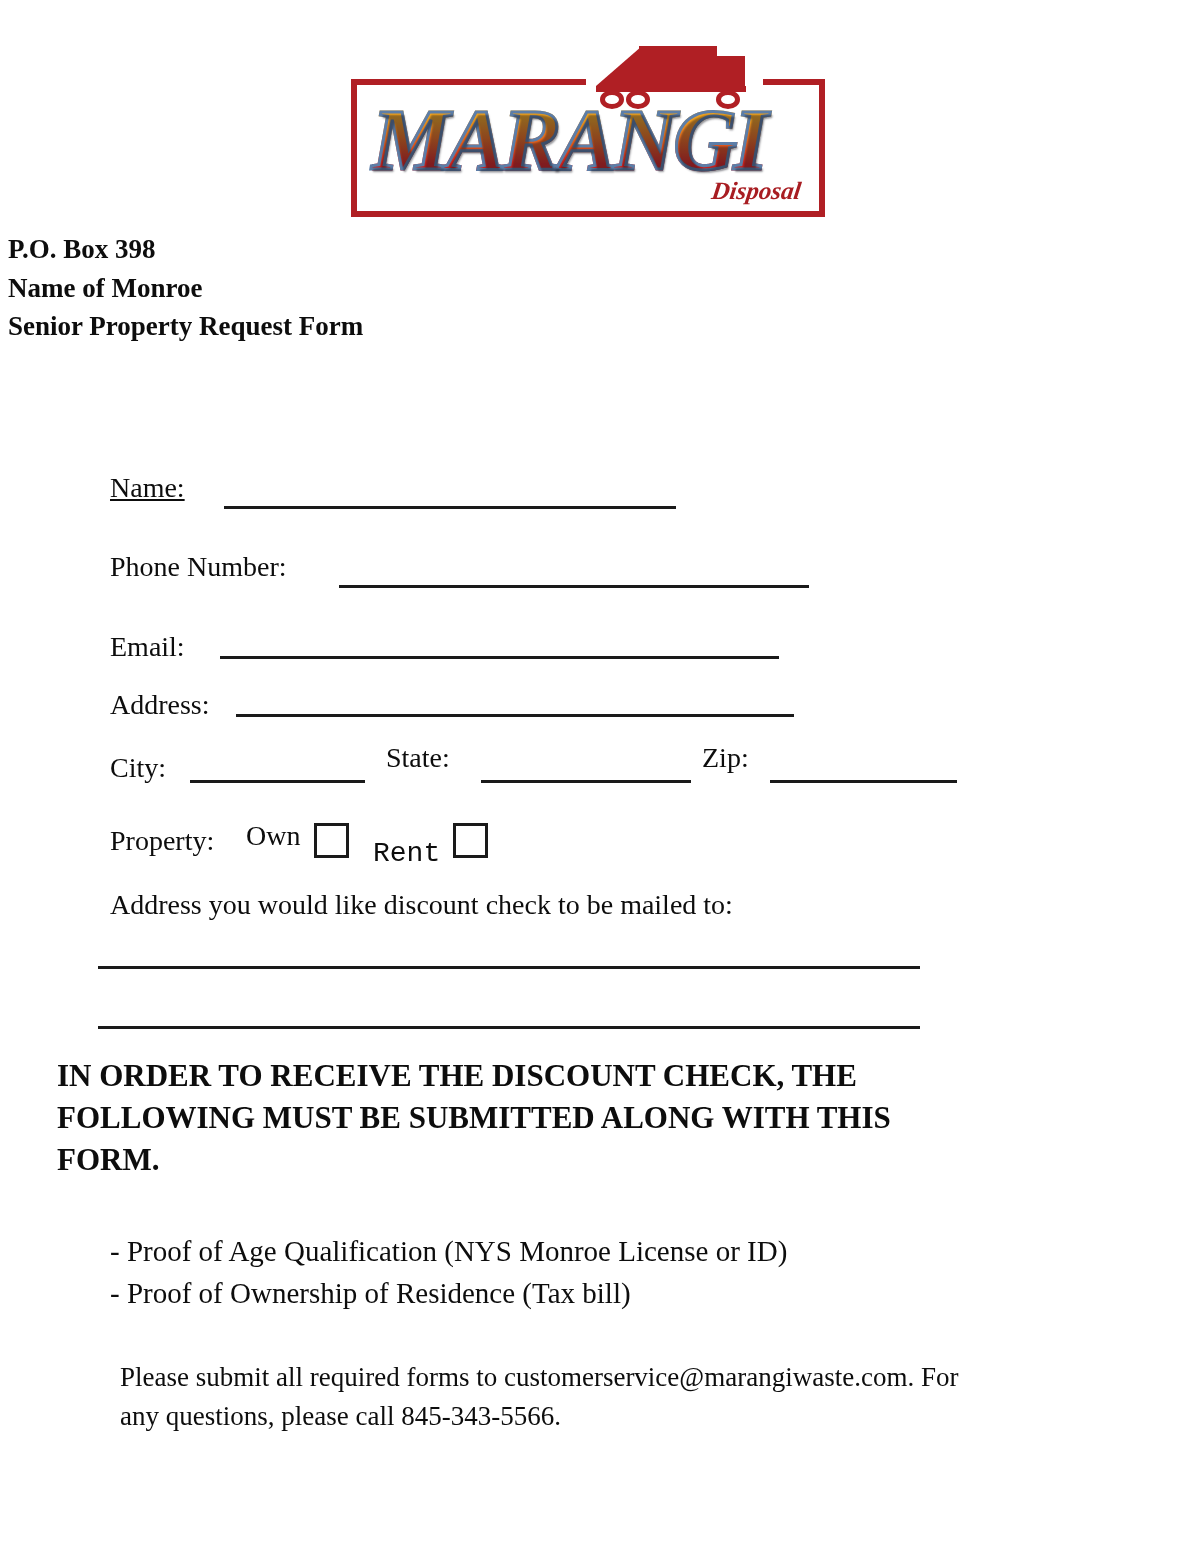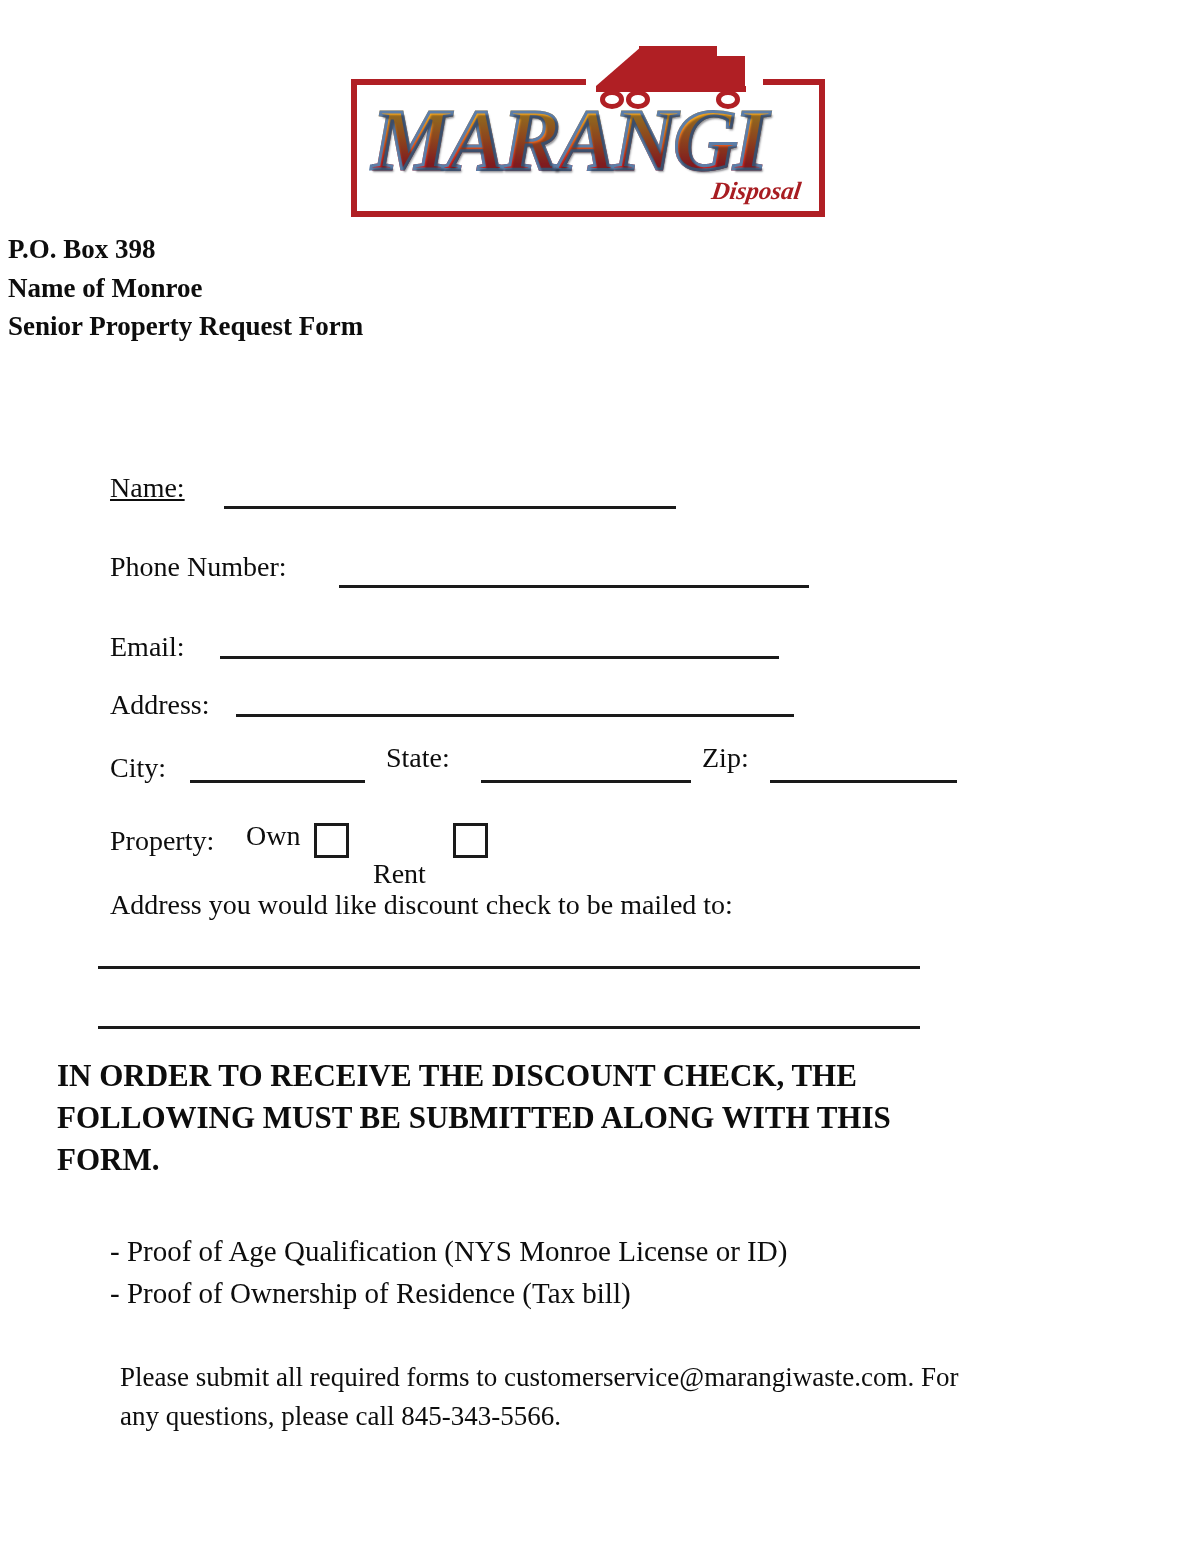--- a/index.html
+++ b/index.html
@@ -242,21 +242,21 @@
 
 <div class="field-label" style="left:386px; top:744px;">State:</div>
 <div class="rule" style="left:481px; top:780px; width:210px;"></div>
 
 <div class="field-label" style="left:702px; top:744px;">Zip:</div>
 <div class="rule" style="left:770px; top:780px; width:187px;"></div>
 
 <div class="field-label" style="left:110px; top:827px;">Property:</div>
 <div class="field-label" style="left:246px; top:822px;">Own</div>
 <div class="checkbox" style="left:314px; top:823px;"></div>
-<div class="field-label" style="left:373px; top:860px;">Rent</div>
+<div class="field-label" style="left:373px; top:840px;font-family:Liberation Mono, monospace;">Rent</div>
 <div class="checkbox" style="left:453px; top:823px;"></div>
 
 <div class="field-label" style="left:110px; top:891px;">Address you would like discount check to be mailed to:</div>
 <div class="rule" style="left:98px; top:966px; width:822px;"></div>
 <div class="rule" style="left:98px; top:1026px; width:822px;"></div>
 
 <div class="notice">IN ORDER TO RECEIVE THE DISCOUNT CHECK, THE FOLLOWING MUST BE SUBMITTED ALONG WITH THIS FORM.</div>
 
 <div class="bullets">
   <div>- Proof of Age Qualification (NYS Monroe License or ID)</div>

